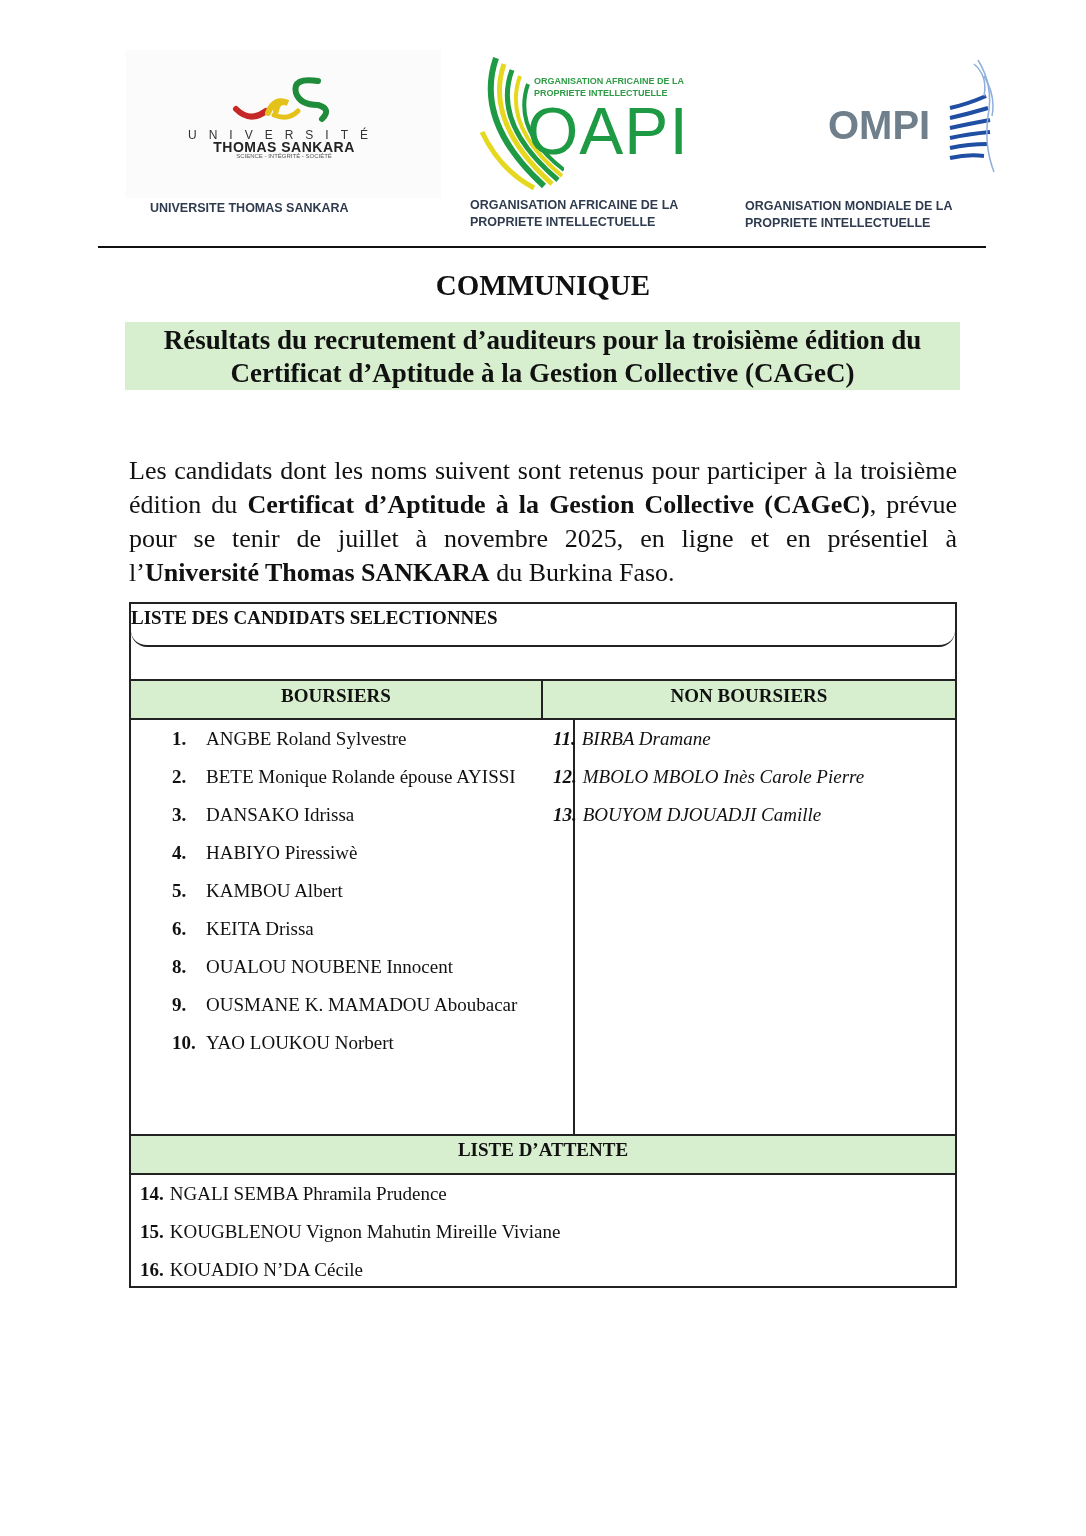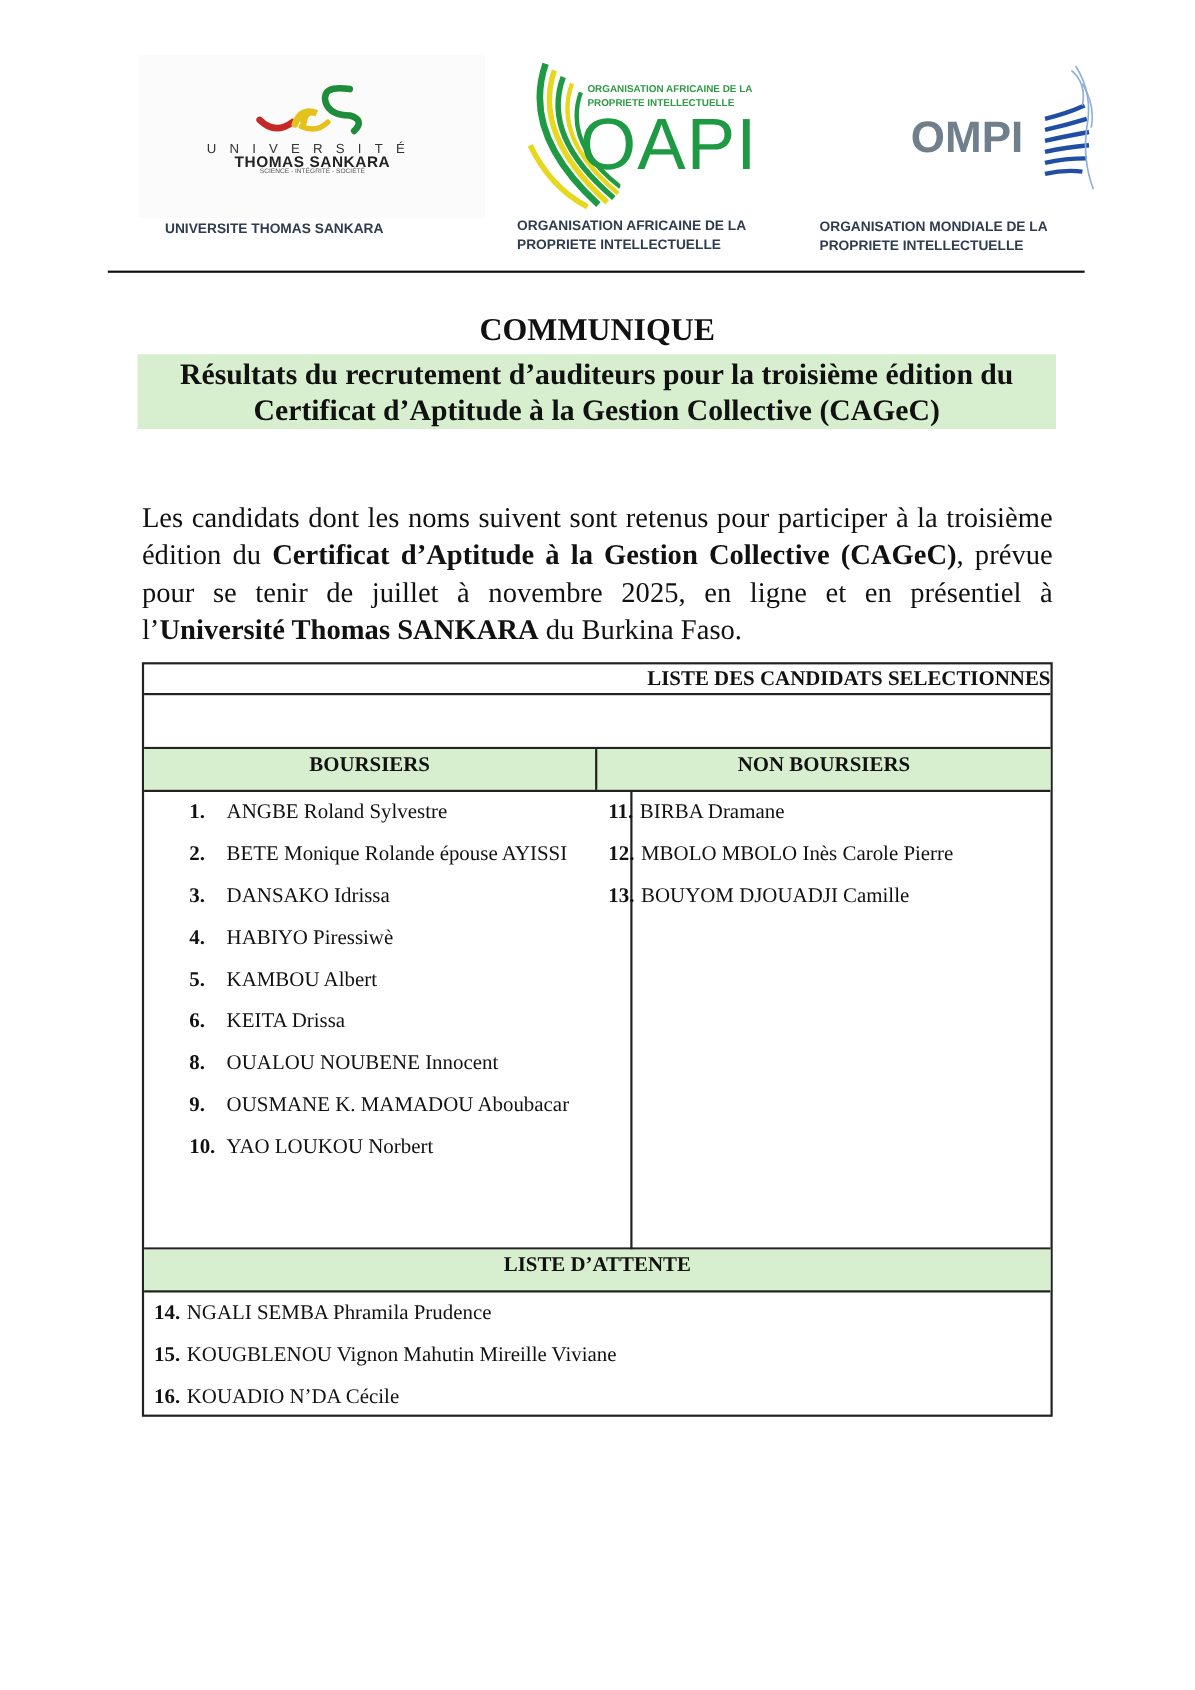--- a/index.html
+++ b/index.html
@@ -12,37 +12,37 @@
     .uts-name { position: absolute; left: 168px; top: 139px; width: 232px; text-align: center; font-family: "Liberation Sans", sans-serif; font-weight: bold; font-size: 14px; color: #222; letter-spacing: 0.5px; }
     .uts-motto { position: absolute; left: 170px; top: 153px; width: 228px; text-align: center; font-family: "Liberation Sans", sans-serif; font-size: 6px; color: #555; }
 
     .oapi-top { position: absolute; left: 534px; top: 75px; font-family: "Liberation Sans", sans-serif; font-weight: bold; font-size: 9px; color: #2e9b45; line-height: 12px; }
     .oapi-big { position: absolute; left: 527px; top: 96px; font-family: "Liberation Sans", sans-serif; font-size: 66px; color: #1f9a44; letter-spacing: 1px; line-height: 70px; }
 
     .ompi-big { position: absolute; left: 828px; top: 101px; font-family: "Liberation Sans", sans-serif; font-weight: bold; font-size: 40px; color: #6f7f8c; line-height: 48px; }
 
     .rule { position: absolute; left: 98px; top: 246px; width: 888px; height: 2px; background: #111; }
 
-    .communique { position: absolute; left: 0; width: 1086px; top: 284px; text-align: center; font-weight: bold; font-size: 29px; }
+    .communique { position: absolute; left: 0; width: 1086px; top: 269px; text-align: center; font-weight: bold; font-size: 29px; }
     .subtitle { position: absolute; left: 125px; top: 322px; width: 835px; height: 68px; background: #d7efcf; text-align: center; font-weight: bold; font-size: 27px; line-height: 33px; padding-top: 2px; box-sizing: border-box; }
 
     .intro { position: absolute; left: 129px; top: 454px; width: 828px; font-size: 26px; line-height: 34px; text-align: justify; }
 
     .tbl { position: absolute; left: 129px; top: 602px; width: 828px; height: 686px; border: 2px solid #222; box-sizing: border-box; }
     .row { position: absolute; left: 0; width: 100%; box-sizing: border-box; }
-    .r-title { top: 0; height: 28px; border-bottom: 2px solid #222; text-align: right; font-weight: bold; font-size: 19px; line-height: 28px; }
+    .r-title { top: 0; height: 43px; border-bottom: 2px solid #222; text-align: left; font-weight: bold; font-size: 19px; line-height: 28px; border-radius: 16px; }
     .r-empty { top: 38px; height: 39px; border-bottom: 2px solid #222; }
     .r-heads { top: 77px; height: 39px; border-bottom: 2px solid #222; background: #d7efcf; }
     .col-head { position: absolute; top: 0; height: 37px; text-align: center; font-weight: bold; font-size: 19px; line-height: 30px; }
     .ch-left { left: 0; width: 412px; border-right: 2px solid #222; box-sizing: border-box; }
     .ch-right { left: 412px; width: 412px; }
     .r-lists { top: 116px; height: 416px; border-bottom: 2px solid #222; }
     .col-list { position: absolute; top: 0; height: 416px; }
     .cl-left { left: 0; width: 412px; border-right: 2px solid #222; box-sizing: border-box; margin-left: 32px; }
-    .cl-right { left: 412px; width: 412px; }
+    .cl-right { left: 412px; width: 412px; font-style: italic; }
     .r-wait-head { top: 532px; height: 39px; border-bottom: 2px solid #222; background: #d7efcf; text-align: center; font-weight: bold; font-size: 19px; line-height: 28px; }
     .r-wait { top: 571px; height: 111px; }
 
     .item { position: relative; font-size: 19px; line-height: 38px; white-space: nowrap; }
     .item .num { font-weight: bold; display: inline-block; }
     .cl-left .item { padding-left: 9px; }
     .cl-left .item .num { width: 34px; }
     .cl-left .item.wrap { white-space: normal; width: 360px; padding-left: 43px; text-indent: -34px; text-align: justify; text-align-last: left; }
     .cl-left .item.wrap .name { word-spacing: 14px; }
     .cl-right .item { padding-left: 10px; }

